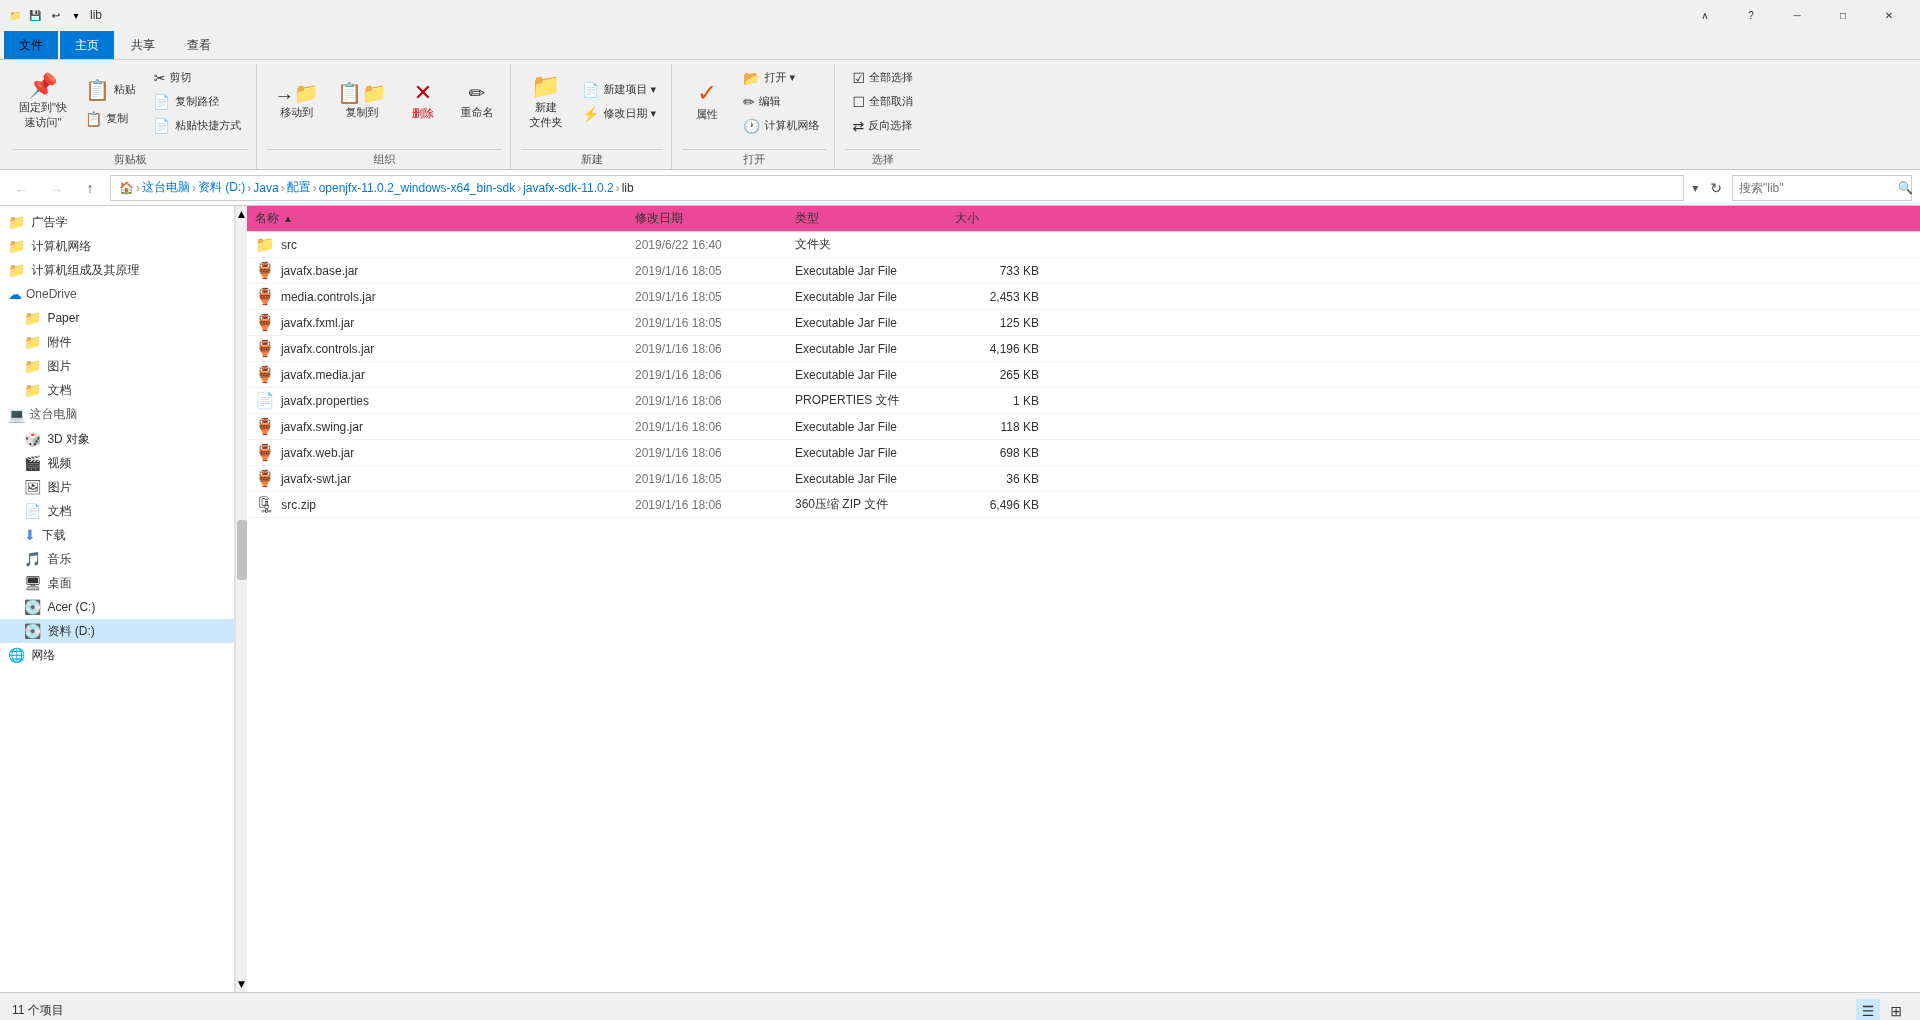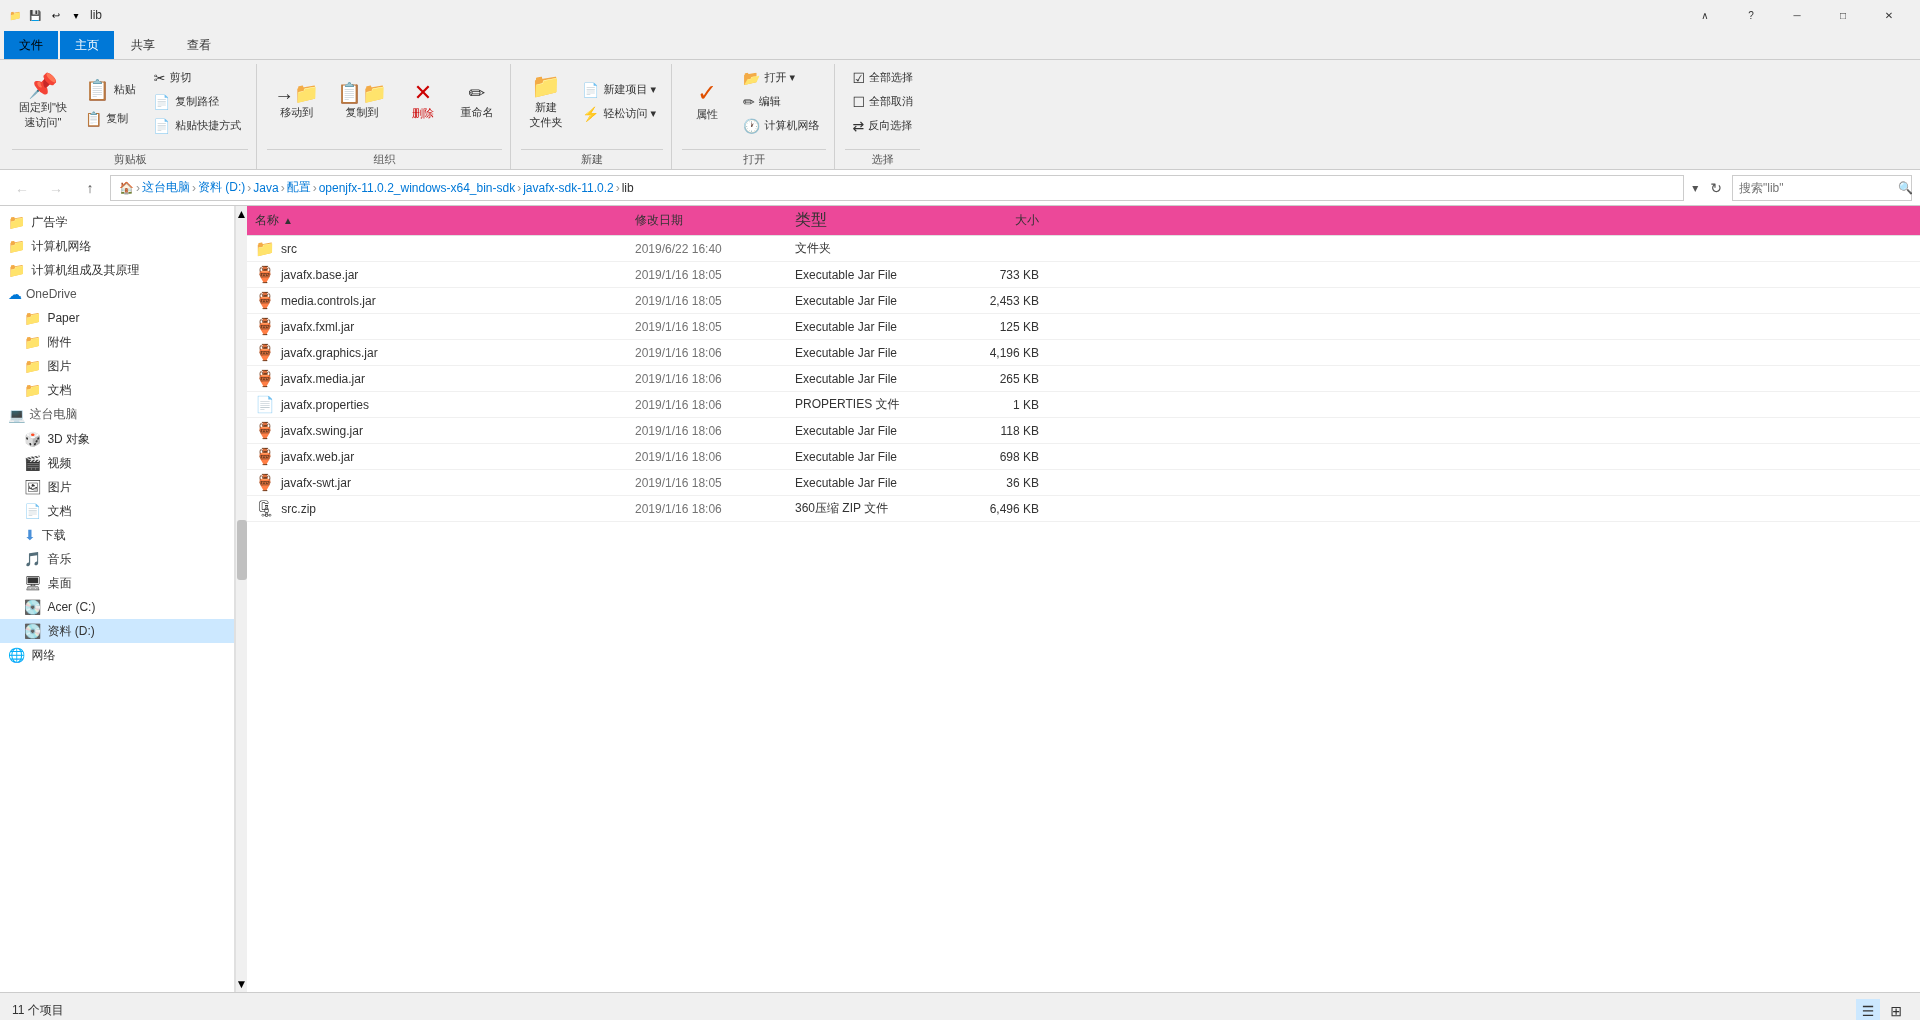--- a/index.html
+++ b/index.html
@@ -223,22 +223,22 @@
       align-items: center;
       border-bottom: 1px solid #e0e0e0;
       padding: 4px 0;
       background: #ec4899;
       position: sticky;
       top: 0;
       z-index: 1;
     }
     .col-name { width: 380px; padding: 0 8px; font-size: 12px; color: #333; cursor: pointer; display: flex; align-items: center; gap: 4px; }
     .col-date { width: 160px; padding: 0 8px; font-size: 12px; color: #333; cursor: pointer; }
-    .col-type { width: 160px; padding: 0 8px; font-size: 16px; color: #333; cursor: pointer; }
-    .col-size { width: 100px; padding: 0 8px; font-size: 12px; color: #333; cursor: pointer; text-align: right; }
+    .col-type { width: 160px; padding: 0 8px; font-size: 12px; color: #333; cursor: pointer; }
+    .col-size { width: 100px; padding: 0 8px; font-size: 12px; color: #333; cursor: pointer; text-align: left; }
 
     .file-row {
       display: flex;
       align-items: center;
       border-bottom: 1px solid #f0f0f0;
       min-height: 26px;
       cursor: pointer;
     }
     .file-cell-name { width: 380px; padding: 2px 8px; font-size: 12px; color: #333; display: flex; align-items: center; gap: 6px; }
     .file-cell-date { width: 160px; padding: 2px 8px; font-size: 12px; color: #737373; }
@@ -358,21 +358,21 @@
         <span class="rb-btn-icon" style="font-size:24px;color:#FFB900;">📁</span>
         <span class="rb-btn-label">新建<br>文件夹</span>
       </div>
       <div class="rb-col">
         <div class="rb-btn-small">
           <span class="rb-btn-small-icon">📄</span>
           <span>新建项目 ▾</span>
         </div>
         <div class="rb-btn-small">
           <span class="rb-btn-small-icon">⚡</span>
-          <span>轻松访问 ▾</span>
+          <span>修改日期 ▾</span>
         </div>
       </div>
     </div>
     <div class="ribbon-group-label">新建</div>
   </div>
 
   <div class="ribbon-group">
     <div class="ribbon-group-content">
       <div class="rb-btn">
         <span class="rb-btn-icon" style="font-size:24px;color:#e05000;">✓</span>
@@ -584,21 +584,21 @@
           <span>javafx.fxml.jar</span>
         </div>
         <div class="file-cell-date">2019/1/16 18:05</div>
         <div class="file-cell-type">Executable Jar File</div>
         <div class="file-cell-size">125 KB</div>
       </div>
 
       <div class="file-row">
         <div class="file-cell-name">
           <span class="file-icon" style="color:#5B8DD9;">🏺</span>
-          <span>javafx.graphics.jar</span>
+          <span>javafx.controls.jar</span>
         </div>
         <div class="file-cell-date">2019/1/16 18:06</div>
         <div class="file-cell-type">Executable Jar File</div>
         <div class="file-cell-size">4,196 KB</div>
       </div>
 
       <div class="file-row">
         <div class="file-cell-name">
           <span class="file-icon" style="color:#5B8DD9;">🏺</span>
           <span>javafx.media.jar</span>

